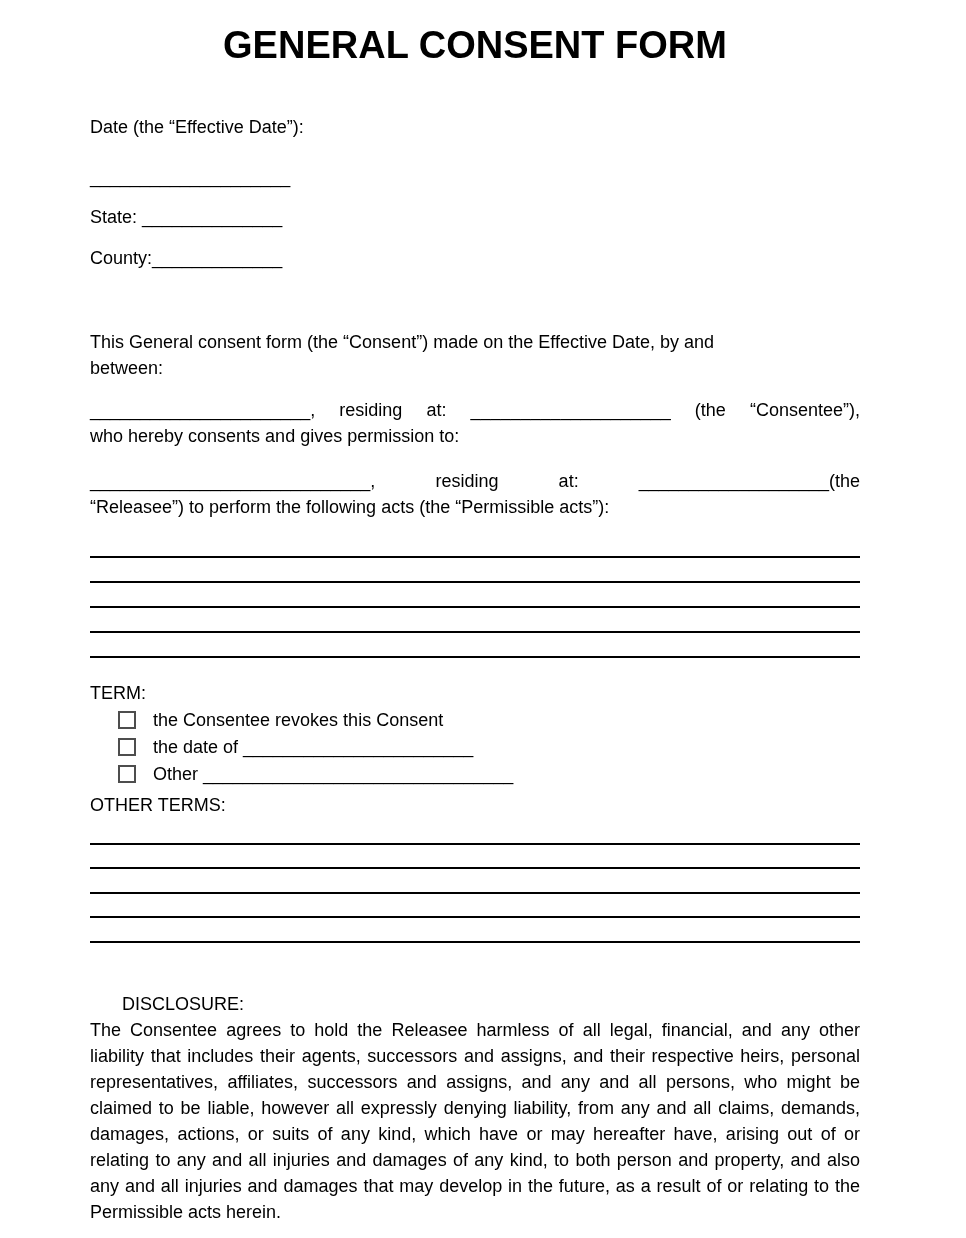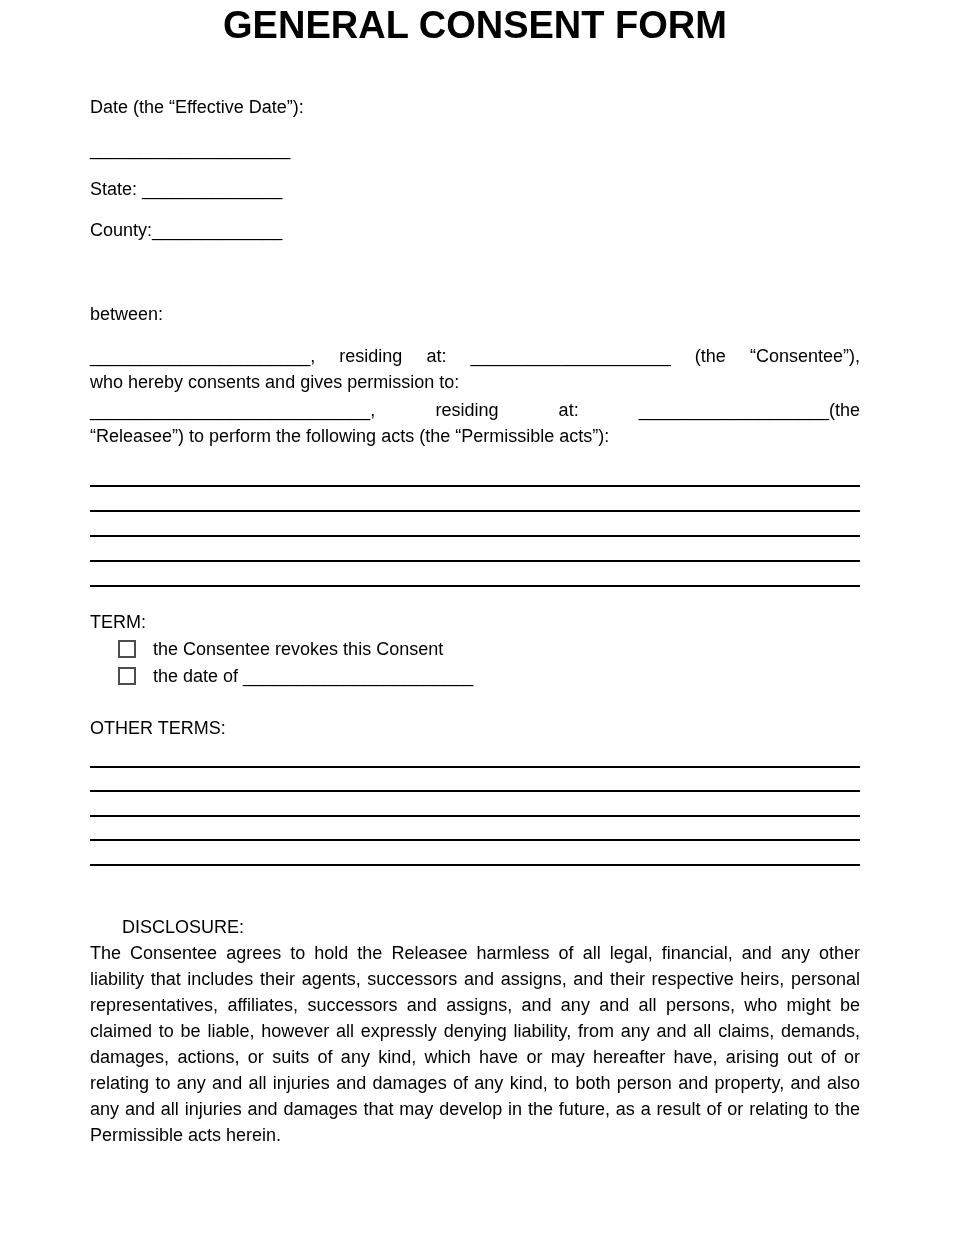--- a/index.html
+++ b/index.html
@@ -9,41 +9,41 @@
     box-sizing:border-box;
     padding:0 106px 0 90px;
     background:#ffffff;
     color:#000;
     font-family:"Liberation Sans",sans-serif;
     font-size:18px;
     line-height:26px;
     overflow:hidden;
   }
   .title{
-    margin:0 0 0 0;
+    margin:20px 0 0 0;
     text-align:center;
     font-size:38px;
     line-height:50px;
     font-weight:700;
   }
   .b{font-weight:400;}
   .line{white-space:pre-wrap;}
   .jline{text-align:justify;text-align-last:justify;}
   .para{margin:0;}
   .mt-date-label{margin-top:44px;}
-  .mt-date-blank{margin-top:16px;}
+  .mt-date-blank{margin-top:24px;}
   .mt-state{margin-top:14px;}
   .mt-county{margin-top:15px;}
   .mt-intro{margin-top:58px;}
   .mt-consentee{margin-top:16px;}
-  .mt-releasee{margin-top:2px;}
+  .mt-releasee{margin-top:19px;}
   .mt-acts{margin-top:13px;}
   .mt-term-h{margin-top:22px;}
   .mt-term-intro{margin-top:1px;}
-  .mt-otherterms-h{margin-top:26px;}
+  .mt-otherterms-h{margin-top:5px;}
   .mt-other-blanks{margin-top:2px;}
   .mt-disclosure-h{margin-top:48px;margin-left:32px;}
   .heading{font-weight:400;}
   .blank-rule{border-bottom:2px solid #000;}
   .acts .blank-rule{height:23px;}
   .others .blank-rule{height:22.5px;}
   .check-row{height:27px;padding-left:28px;display:flex;align-items:center;}
   .checkbox{
     width:14px;height:14px;
     border:2px solid #4d4d4d;
@@ -63,20 +63,21 @@
 
   <div class="para mt-date-label line"><span>Date (the </span><span class="b">“Effective Date”</span><span>):</span></div>
 
   <div class="para mt-date-blank">____________________</div>
 
   <div class="para mt-state"><span>State: </span><span class="fill">______________</span></div>
 
   <div class="para mt-county"><span>County:</span><span class="fill">_____________</span></div>
 
   <div class="para mt-intro">
+      <div class="line"><span>This General consent form (the </span><span class="b">“Consent”</span><span>) made on the Effective Date, by and</span></div>
       <div class="line"><span>between:</span></div>
     </div>
 
   <div class="para mt-consentee">
       <div class="line jline"><span>______________________, residing at: ____________________ (the </span><span class="b">“Consentee”</span><span>),</span></div>
       <div class="line"><span>who hereby consents and gives permission to:</span></div>
     </div>
 
   <div class="para mt-releasee">
       <div class="line jline"><span>____________________________, residing at: ___________________(the</span></div>
@@ -96,20 +97,24 @@
   <div class="check-row">
     <span class="checkbox"></span>
     <span><span>the Consentee revokes this Consent</span><span class="fill"></span></span>
   </div>
 
   <div class="check-row">
     <span class="checkbox"></span>
     <span><span>the date of </span><span class="fill">_______________________</span></span>
   </div>
 
+  <div class="check-row">
+    <span class="checkbox"></span>
+    <span><span>Other </span><span class="fill">_______________________________</span></span>
+  </div>
 
   <div class="para heading mt-otherterms-h">OTHER TERMS:</div>
 
   <div class="others mt-other-blanks">
       <div class="blank-rule"></div>
       <div class="blank-rule"></div>
       <div class="blank-rule"></div>
       <div class="blank-rule"></div>
       <div class="blank-rule"></div>
     </div>

